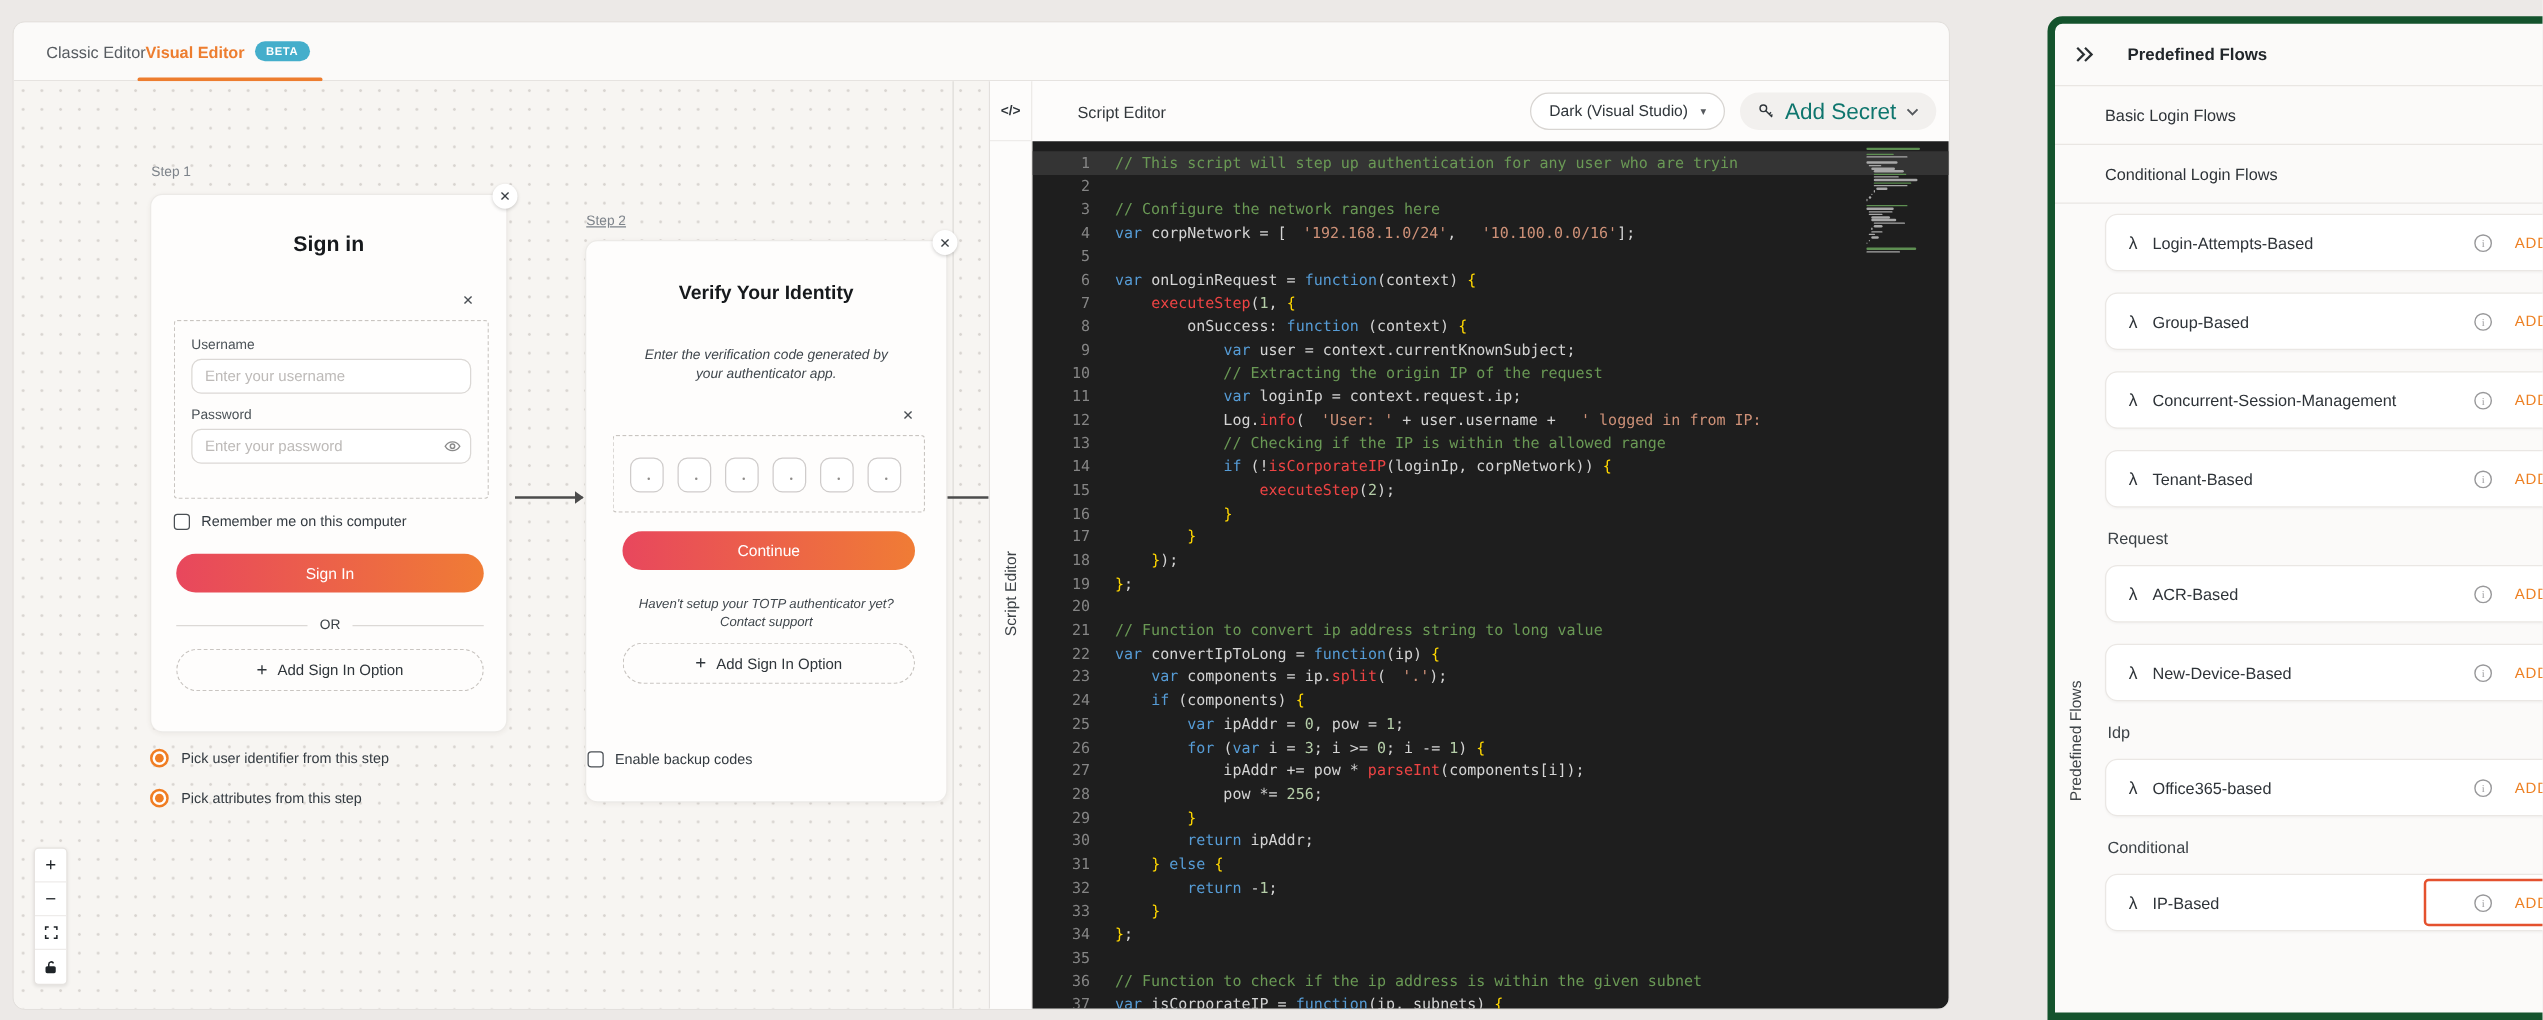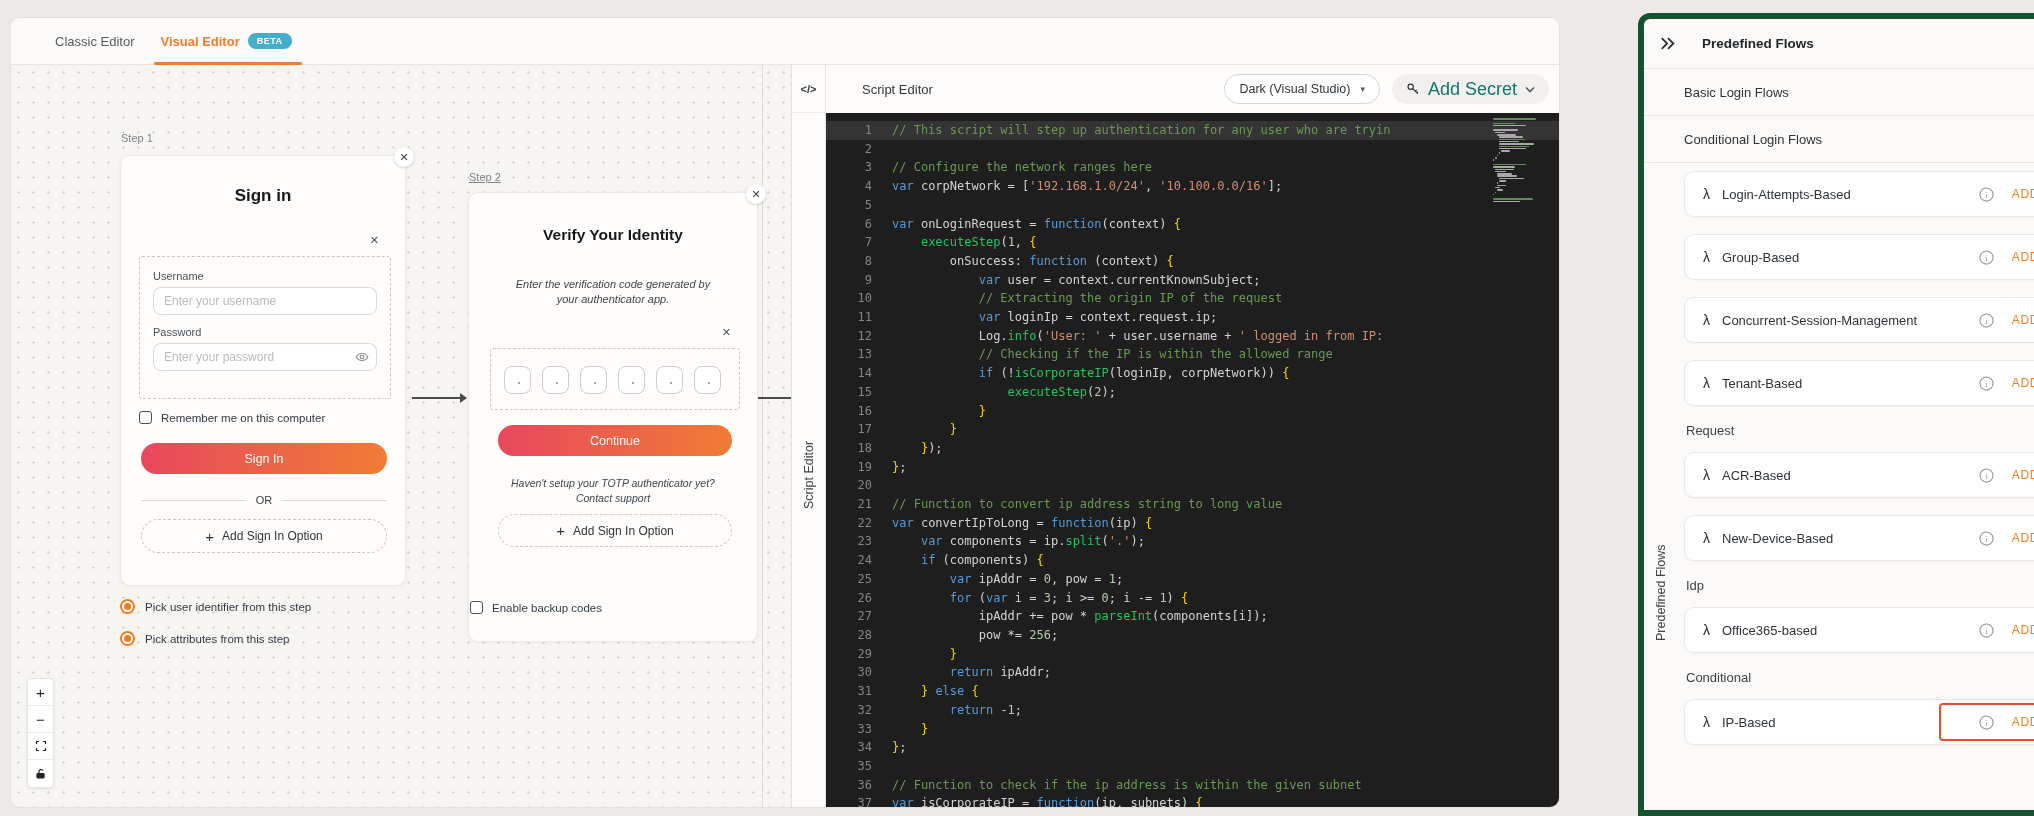--- a/index.html
+++ b/index.html
@@ -5,21 +5,21 @@
   * { margin:0; padding:0; box-sizing:border-box; }
   html,body { width:2034px; height:816px; overflow:hidden; background:#ece9e7;
     font-family:"Liberation Sans", sans-serif; }
   #screen { position:relative; width:2034px; height:816px; }
 
   
   .main-card { position:absolute; left:10px; top:17px; width:1550px; height:791px;
     background:#fbfaf9; border:1px solid #e3e0dd; border-radius:10px; overflow:hidden; }
 
   .tabbar { position:absolute; left:0; top:0; right:0; height:47px; display:flex;
-    align-items:center; padding-left:44px; gap:26px; border-bottom:1px solid #e6e3e0; background:#fbfaf9; }
+    align-items:center; padding-left:26px; border-bottom:1px solid #e6e3e0; background:#fbfaf9; }
   .tab { position:relative; height:47px; display:flex; align-items:center; gap:8px;
     font-size:13px; color:#565b60; cursor:pointer; }
   .tab.active { color:#ed7d2f; font-weight:700; }
   .tab.active::after { content:""; position:absolute; left:-6px; right:-10px; bottom:0;
     height:3px; background:#ed7d2f; border-radius:2px; }
   .beta { background:#44aecb; color:#fff; font-size:9px; font-weight:700; letter-spacing:.5px;
     padding:3px 9px; border-radius:10px; }
 
   
   .canvas { position:absolute; left:0; top:47px; width:780px; bottom:0; background:#f7f5f2;
@@ -96,22 +96,22 @@
   .add-secret { height:30px; border-radius:16px; background:#f2f0ee; display:flex; align-items:center;
     gap:8px; padding:0 14px; font-size:18px; color:#0f766e; cursor:pointer; }
 
   .code-area { position:absolute; left:34px; right:0; top:48px; bottom:0; background:#1e1e1e;
     overflow:hidden; font-family:"DejaVu Sans Mono", monospace; font-size:12px; line-height:18.7px;
     padding-top:8px; }
   .cl { display:flex; white-space:pre; }
   .cl.active { background:#343434; }
   .ln { width:46px; text-align:right; color:#858585; flex:0 0 46px; }
   .lt { padding-left:20px; color:#d4d4d4; }
-  .c { color:#6a9955; } .k { color:#569cd6; } .s { color:#ce9178; }
-  .n { color:#b5cea8; } .f { color:#22c55e; } .b { color:#ffd700; }
+  .c { color:#6a9955; } .k { color:#569cd6; } .s { color:#ce9178;margin-left:13px; }
+  .n { color:#b5cea8; } .f { color:#ef4444; } .b { color:#ffd700; }
   .minimap { position:absolute; right:8px; top:5px; width:58px; height:86px; overflow:hidden; }
   .mm-bar { height:1.5px; margin-bottom:.8px; border-radius:1px; }
 
   
   .sidebar { position:absolute; left:1638px; top:13px; width:464px; height:803px;
     background:#fbfaf9; border:6px solid #14532d; border-radius:12px 0 0 0; overflow:hidden; }
   .sb-header { height:50px; display:flex; align-items:center; gap:26px; padding-left:16px;
     border-bottom:1px solid #e9e6e3; }
   .sb-title { font-size:13.5px; font-weight:700; color:#22272b; }
   .sb-row { height:47px; display:flex; align-items:center; padding:0 36px 0 40px;

